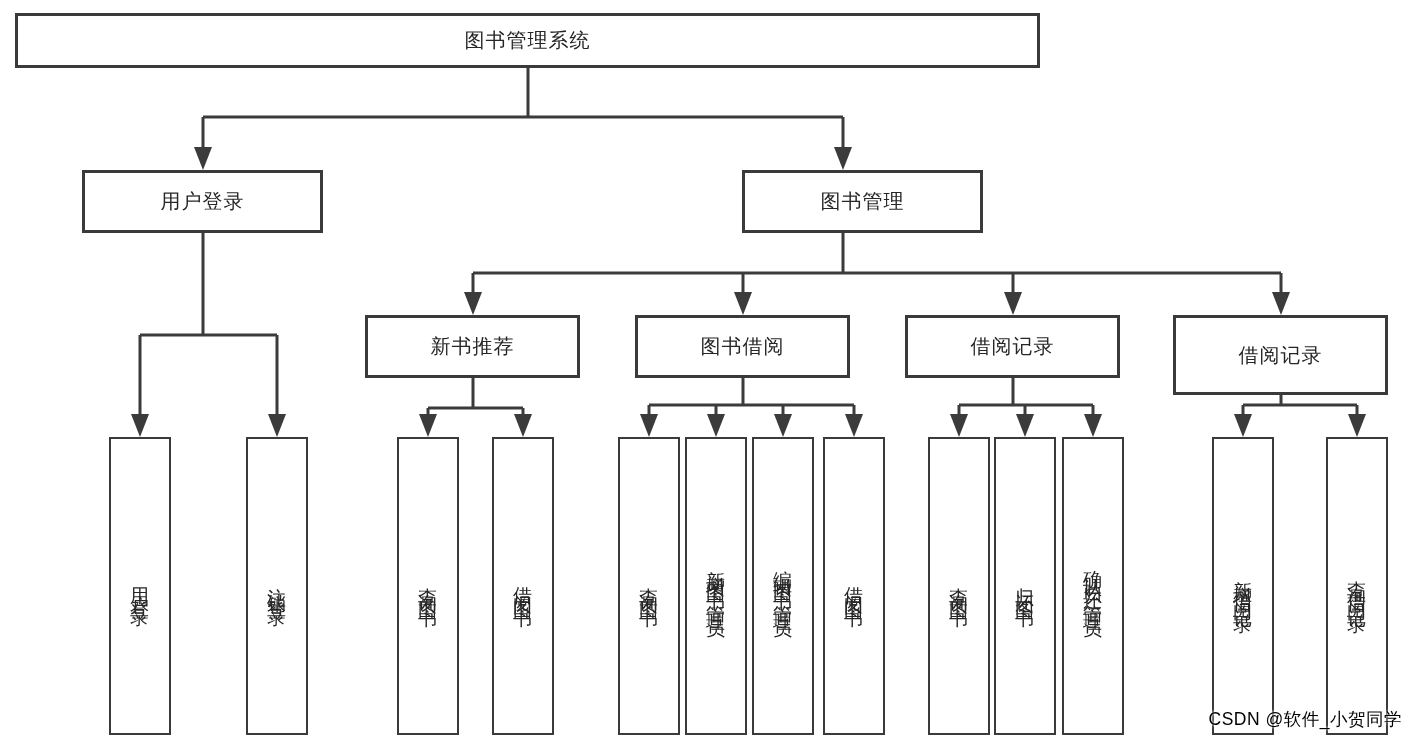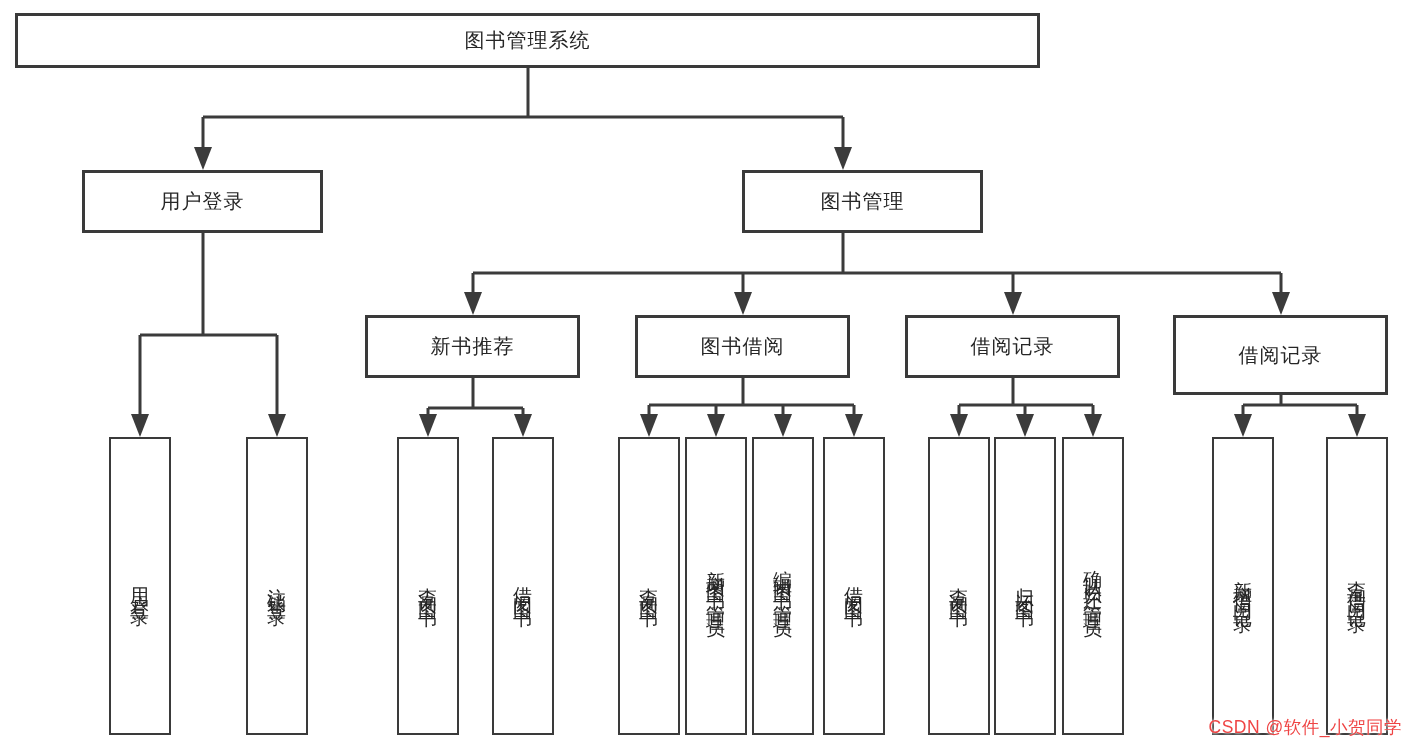--- a/index.html
+++ b/index.html
@@ -46,25 +46,25 @@
     writing-mode: vertical-rl;
     text-orientation: mixed;
     font-size: 19px;
     letter-spacing: 7px;
     line-height: 1;
     white-space: nowrap;
   }
   .watermark {
     position: absolute;
     right: 3px;
-    bottom: 8px;
+    bottom: 16px;
     z-index: 3;
     font-size: 17.5px;
     letter-spacing: 0.5px;
-    color: #ef4444;
+    color: #000000;
     text-shadow: 0 0 2px #ffffff, 0 0 4px #ffffff;
     white-space: nowrap;
   }
 </style>
 </head>
 <body>
 
 <div class="stage">
 
   <svg class="connectors" viewBox="0 0 1405 747" xmlns="http://www.w3.org/2000/svg">

